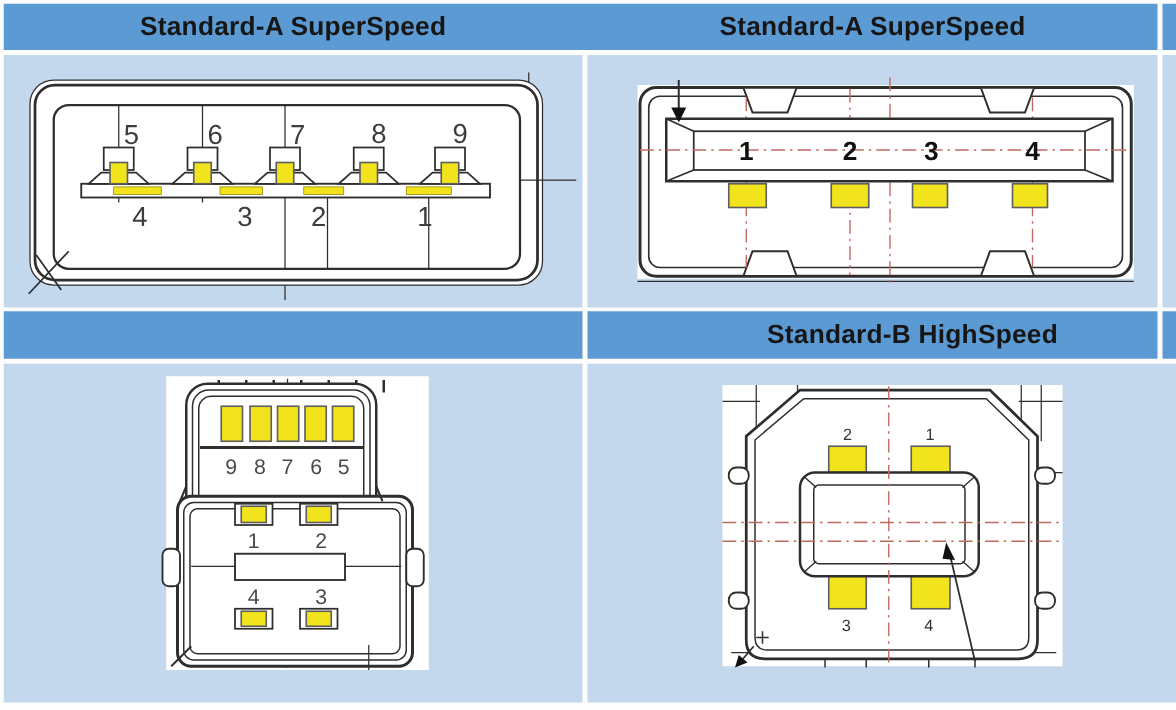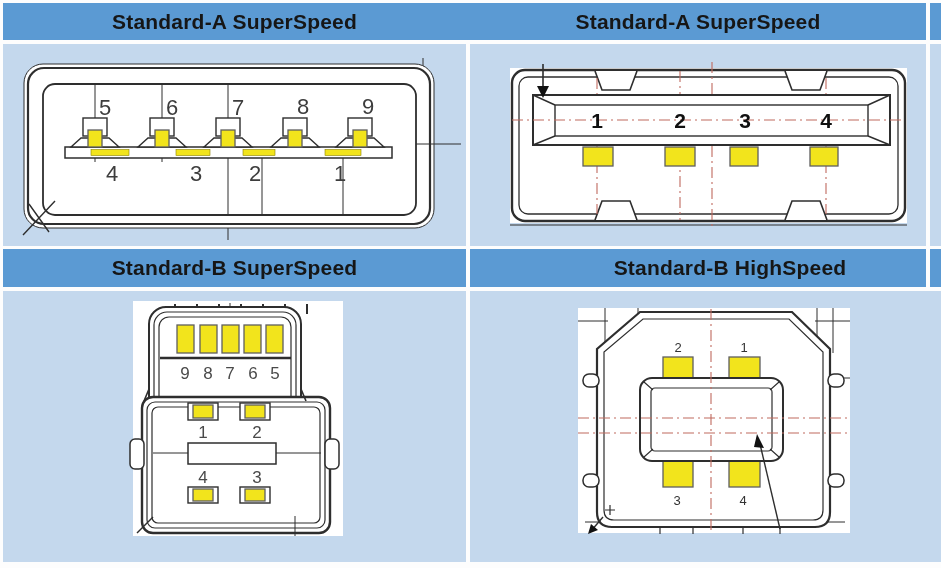--- a/index.html
+++ b/index.html
@@ -137,23 +137,20 @@
       <text class="num2" text-anchor="middle" x="127" y="84">1</text>
       <text class="num2" text-anchor="middle" x="210" y="84">2</text>
       <text class="num2" text-anchor="middle" x="275" y="84">3</text>
       <text class="num2" text-anchor="middle" x="356" y="84">4</text>
     </svg>
   </div>
 
   <div class="cellbox hdr-bg" style="left:3px;top:249px;width:463px;height:38px;"></div>
   <div class="cellbox hdr-bg" style="left:470px;top:249px;width:456px;height:38px;"></div>
   <div class="cellbox hdr-bg" style="left:930px;top:249px;width:11px;height:38px;"></div>
-  <div class="hdr-text" style="left:3px;top:249px;width:463px;height:38px;">
-    <span>Standard-B SuperSpeed</span>
-  </div>
   <div class="hdr-text" style="left:470px;top:249px;width:520px;height:38px;">
     <span>Standard-B HighSpeed</span>
   </div>
 
   <div class="cellbox body-bg" style="left:930px;top:44px;width:11px;height:202px;"></div>
 
   <div class="cellbox body-bg" style="left:3px;top:291px;width:463px;height:271px;">
     <svg width="463" height="271" viewBox="0 0 463 271">
       <rect fill="#fff" x="130" y="10" width="210" height="235"></rect>
 

